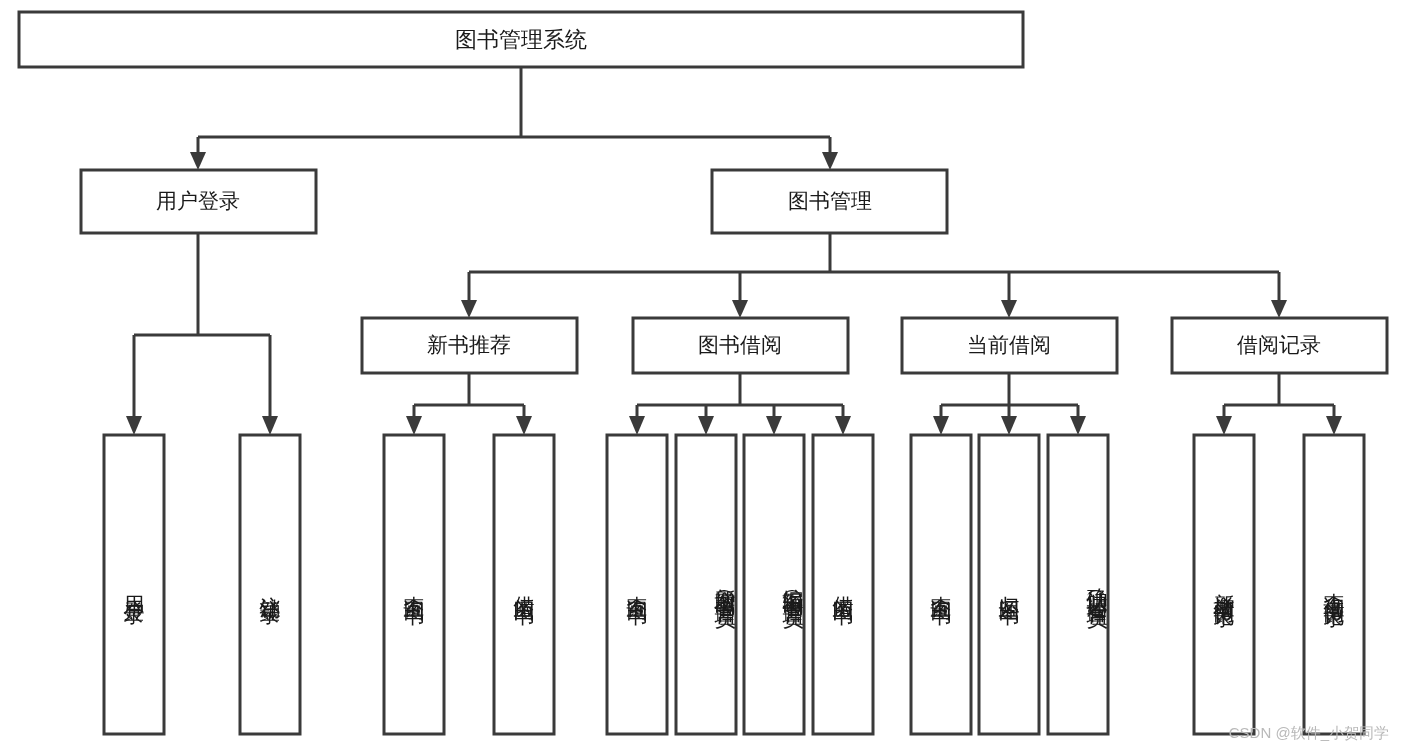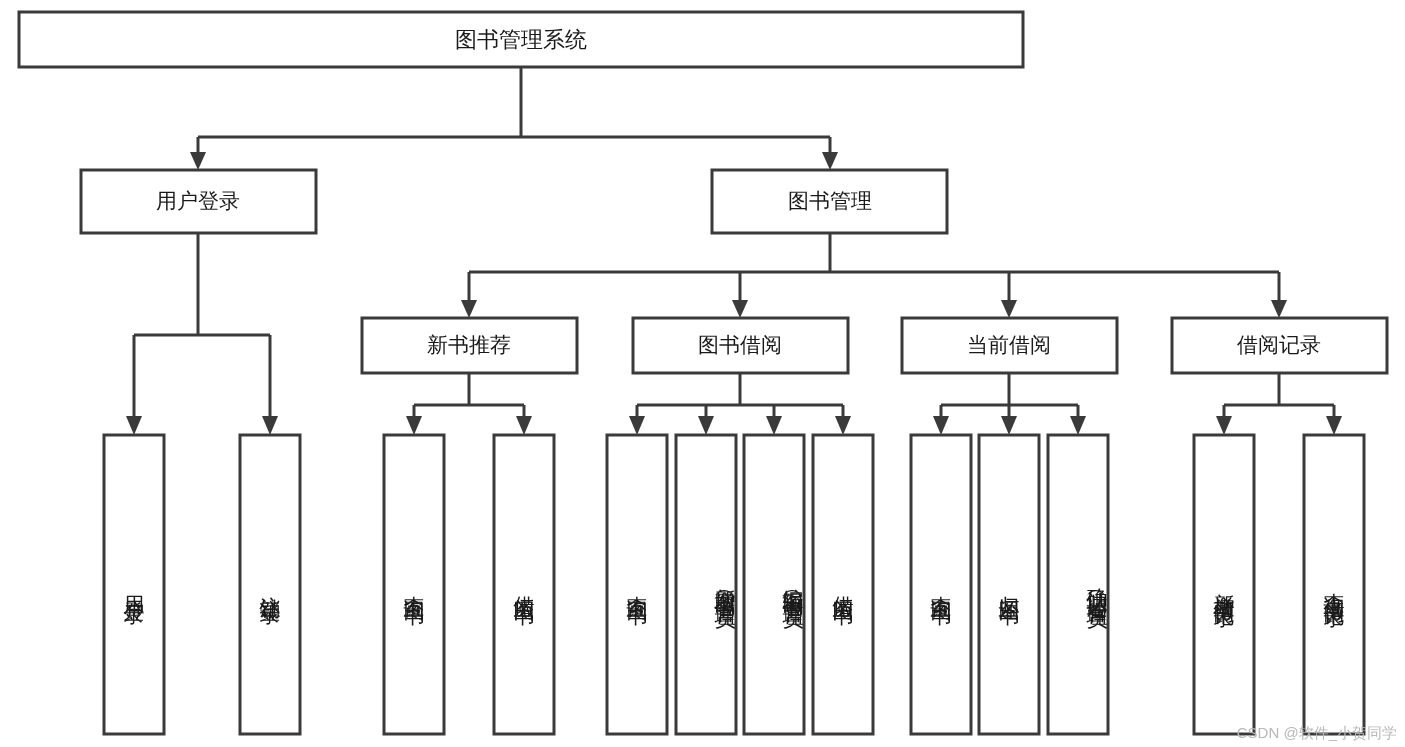--- a/index.html
+++ b/index.html
@@ -9,21 +9,21 @@
   .node-box{fill:#ffffff;stroke:#3a3a3a;stroke-width:3;}
   .leaf-box{fill:#ffffff;stroke:#3a3a3a;stroke-width:3;}
   .edge-line{stroke:#3a3a3a;stroke-width:3;fill:none;stroke-linecap:butt;}
   .arrow-head{fill:#3a3a3a;stroke:none;}
   .node-label{font-family:"Liberation Sans","DejaVu Sans",sans-serif;font-size:21px;fill:#1a1a1a;text-anchor:middle;dominant-baseline:middle;}
   .root-label{font-size:22px;}
   .leaf-label-wrap{position:absolute;display:flex;align-items:center;justify-content:center;
      writing-mode:vertical-rl;text-orientation:upright;
      font-family:"Liberation Sans","DejaVu Sans",sans-serif;font-size:21px;color:#1a1a1a;
      line-height:1.05;letter-spacing:3px;white-space:nowrap;pointer-events:none;}
-  .watermark{position:absolute;right:8px;bottom:4px;font-size:15px;color:#b9b9b9;
+  .watermark{position:absolute;right:16px;bottom:4px;font-size:15px;color:#b9b9b9;
      font-family:"Liberation Sans","DejaVu Sans",sans-serif;white-space:nowrap;}
 </style>
 </head>
 <body>
 
 <div id="diagram-root">
 
   <svg class="diagram-canvas" viewBox="0 0 1405 747">
 
     <rect class="node-box" x="19" y="12" width="1004" height="55"></rect>

